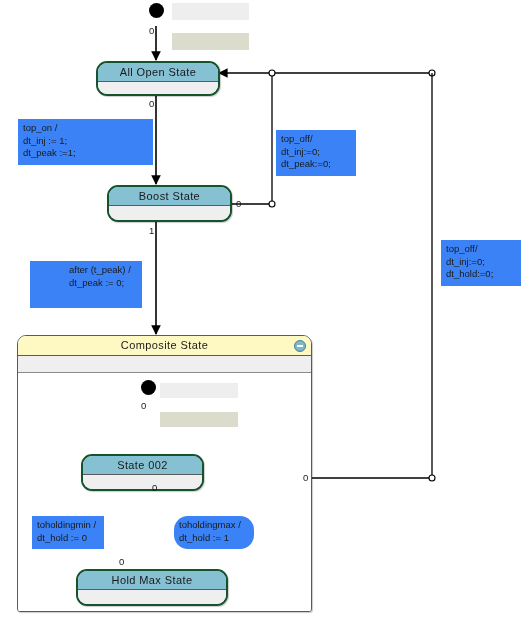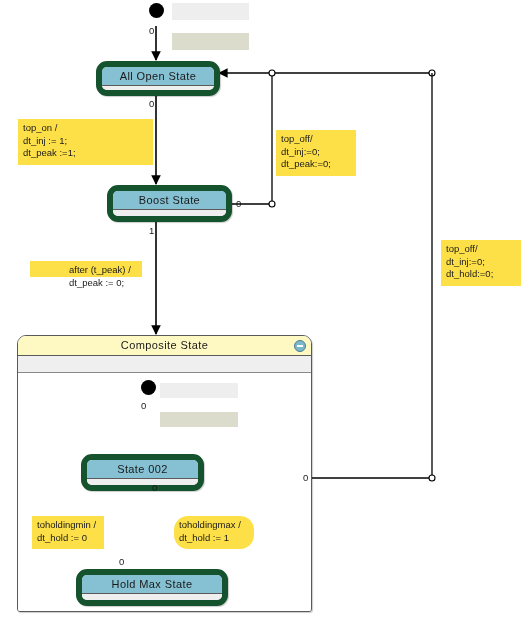--- a/index.html
+++ b/index.html
@@ -24,21 +24,21 @@
     top: 0;
     width: 527px;
     height: 627px;
     pointer-events: none;
   }
 
   
   .state {
     position: absolute;
     box-sizing: border-box;
-    border: 6px solid #14532d;
+    border: 2px solid #14532d;
     border-radius: 11px;
     background: #efefef;
     overflow: hidden;
     box-shadow: 1px 1px 1px rgba(0,0,0,0.20);
   }
   .state-title {
     box-sizing: border-box;
     height: 19px;
     line-height: 18px;
     text-align: center;
@@ -115,21 +115,21 @@
     width: 15px;
     height: 15px;
     border-radius: 50%;
     background: #000000;
   }
 
   
   .note {
     position: absolute;
     box-sizing: border-box;
-    background: #fde047;
+    background: #3b82f6;
     color: #1a1a1a;
     font-size: 9.5px;
     line-height: 12.5px;
     padding: 3px 5px 4px 5px;
     white-space: pre;
   }
   .note-blank {
     position: absolute;
     box-sizing: border-box;
   }
@@ -209,21 +209,21 @@
 
   <div class="state" style="left:107px; top:185px; width:125px; height:37px;">
     <div class="state-title">Boost State</div>
     <div class="state-body"></div>
   </div>
 
   <div class="guard" style="left:236px; top:199px;">0</div>
 
   <div class="guard" style="left:149px; top:226px;">1</div>
 
-  <div class="note" style="left:30px; top:261px; width:112px; height:16px;padding-left:39px;">after (t_peak) /
+  <div class="note" style="left:30px; top:261px; width:112px; height:47px;padding-left:39px;">after (t_peak) /
 dt_peak := 0;</div>
 
   <div class="note" style="left:441px; top:240px; width:80px; height:46px;">top_off/
 dt_inj:=0;
 dt_hold:=0;</div>
 
   <div class="composite" style="left:17px; top:335px; width:295px; height:277px;">
     <div class="composite-title">
       <span>Composite State</span>
       <span class="collapse-btn"></span>

